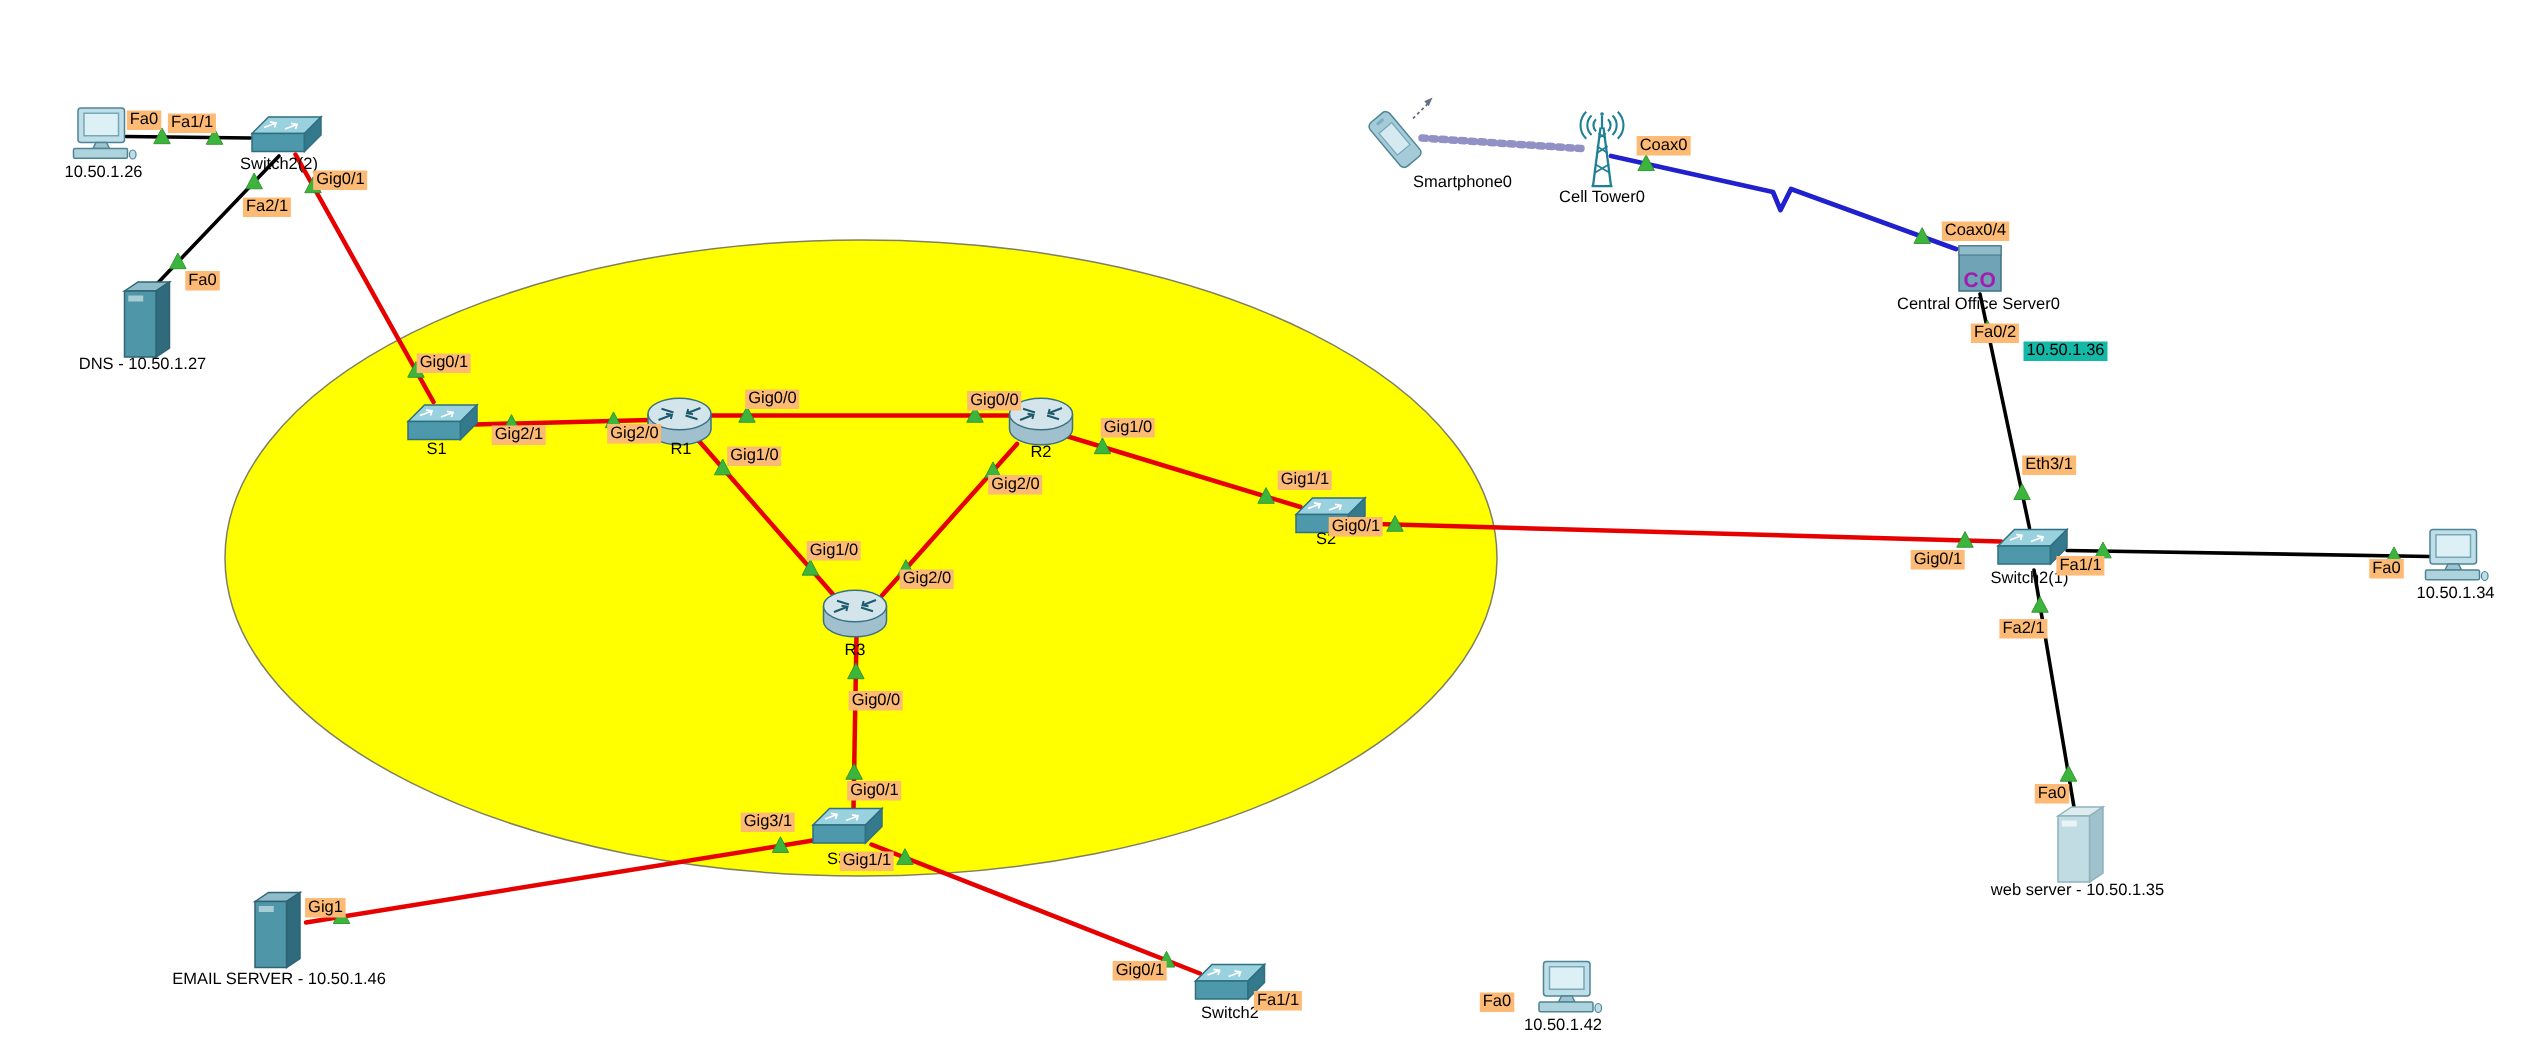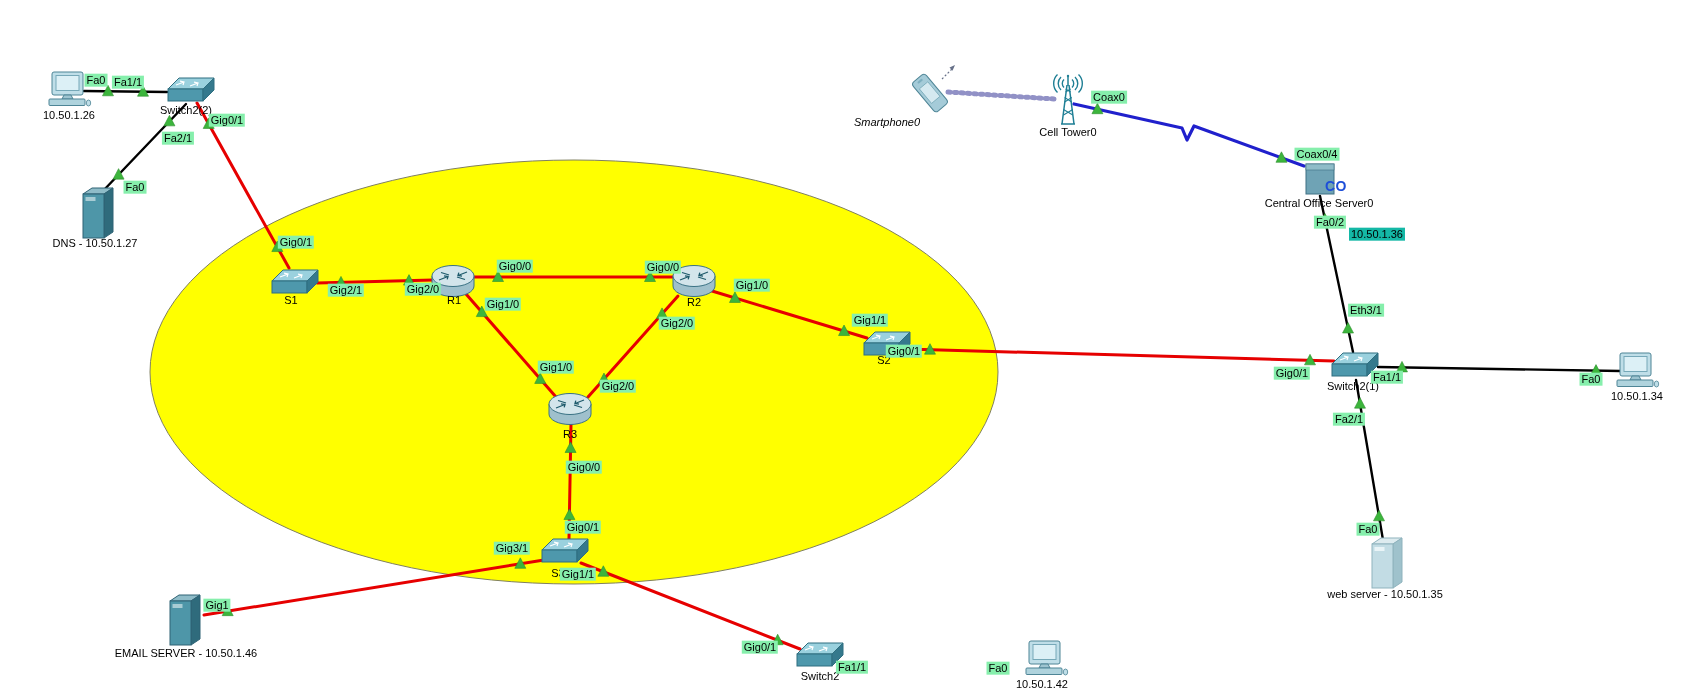--- a/index.html
+++ b/index.html
@@ -2,23 +2,23 @@
 <html><head>
 <meta charset="utf-8">
 <style>
   html,body{margin:0;padding:0;background:#fff;}
   .canvas{position:relative;width:1681px;height:691px;background:#fff;overflow:hidden;
           font-family:"Liberation Sans",sans-serif;}
   .canvas svg{position:absolute;left:0;top:0;}
   #labels-layer{position:absolute;left:0;top:0;width:100%;height:100%;pointer-events:none;}
   .lbl{position:absolute;transform:translate(-50%,-50%);font:11px "Liberation Sans",sans-serif;
        color:#000;white-space:nowrap;line-height:1.15;}
-  .lbl.port{background:#86efac;padding:0 2px;}
+  .lbl.port{background:#fdba74;padding:0 2px;}
   .lbl.note{background:#14b8a6;padding:0 2px;}
-  .lbl.badge{font:bold 14px "Liberation Sans",sans-serif;color:#1d4ed8;letter-spacing:.5px;margin-left:16px;}
+  .lbl.badge{font:bold 14px "Liberation Sans",sans-serif;color:#a21caf;letter-spacing:.5px;}
 </style>
 </head>
 <body>
 
 <div class="canvas">
   <svg id="net-svg" width="1681" height="691" viewBox="0 0 1681 691">
     <defs>
       <g id="icon-switch">
         <polygon points="11,1 46,1 35,12 0,12" fill="#9AD1DE" stroke="#2F6F80" stroke-width="1"></polygon>
         <rect x="0" y="12" width="35" height="12" fill="#4E98AC" stroke="#2F6F80" stroke-width="1"></rect>
@@ -153,21 +153,21 @@
   <div id="labels-layer">
       <div class="lbl dev" style="left: 69px; top: 115px;">10.50.1.26</div>
       <div class="lbl dev" style="left: 186px; top: 110px;">Switch2(2)</div>
       <div class="lbl dev" style="left: 95px; top: 243px;">DNS - 10.50.1.27</div>
       <div class="lbl dev" style="left: 291px; top: 300px;">S1</div>
       <div class="lbl dev" style="left: 454px; top: 300px;">R1</div>
       <div class="lbl dev" style="left: 694px; top: 302px;">R2</div>
       <div class="lbl dev" style="left: 570px; top: 434px;">R3</div>
       <div class="lbl dev" style="left: 884px; top: 360px;">S2</div>
       <div class="lbl dev" style="left: 558px; top: 573px;">S3</div>
-      <div class="lbl dev" style="left: 887px; top: 122px; font-style: italic;">Smartphone0</div>
+      <div class="lbl dev" style="left: 975px; top: 122px;">Smartphone0</div>
       <div class="lbl dev" style="left: 1068px; top: 132px;">Cell Tower0</div>
       <div class="lbl dev" style="left: 1319px; top: 203px;">Central Office Server0</div>
       <div class="lbl badge" style="left: 1320px; top: 186px;">CO</div>
       <div class="lbl dev" style="left: 1353px; top: 386px;">Switch2(1)</div>
       <div class="lbl dev" style="left: 1637px; top: 396px;">10.50.1.34</div>
       <div class="lbl dev" style="left: 1385px; top: 594px;">web server - 10.50.1.35</div>
       <div class="lbl dev" style="left: 186px; top: 653px;">EMAIL SERVER - 10.50.1.46</div>
       <div class="lbl dev" style="left: 820px; top: 676px;">Switch2</div>
       <div class="lbl dev" style="left: 1042px; top: 684px;">10.50.1.42</div>
       <div class="lbl port" style="left: 96px; top: 80px;">Fa0</div>

